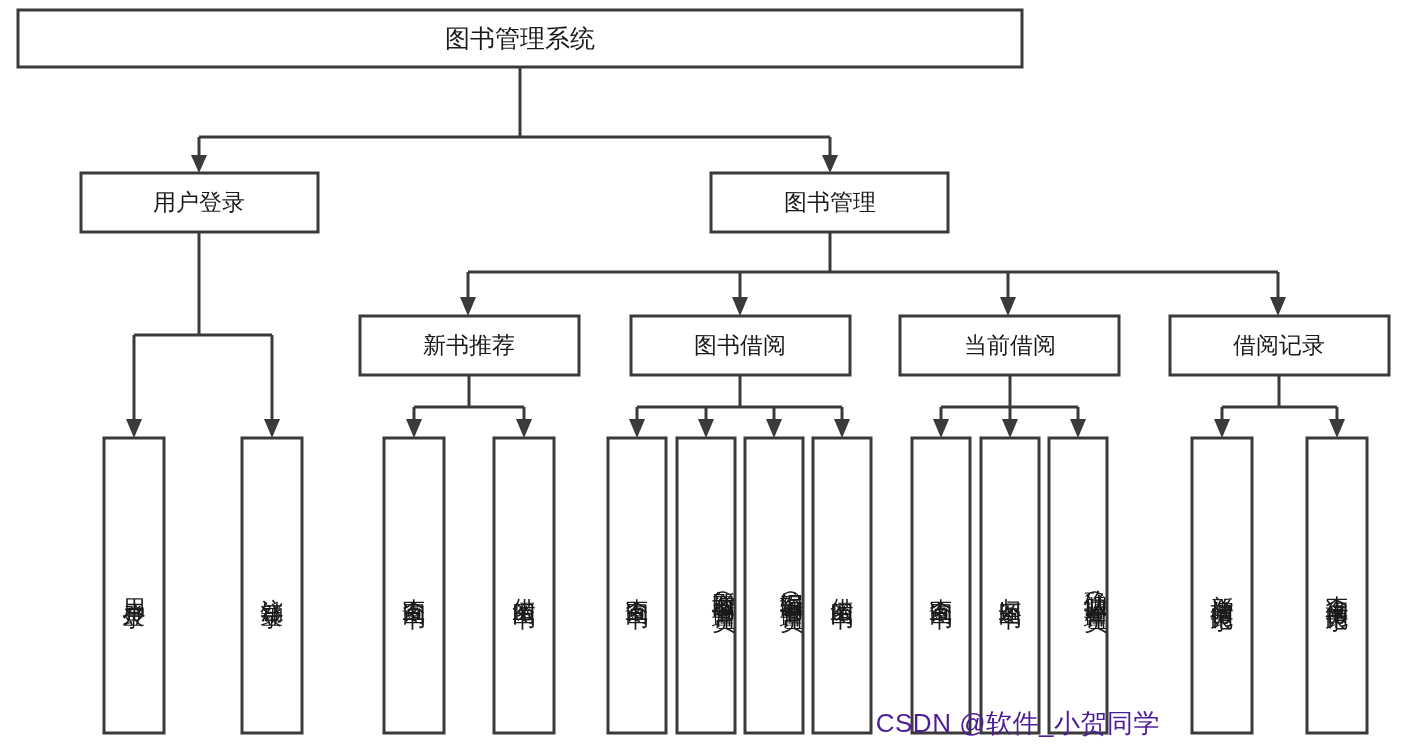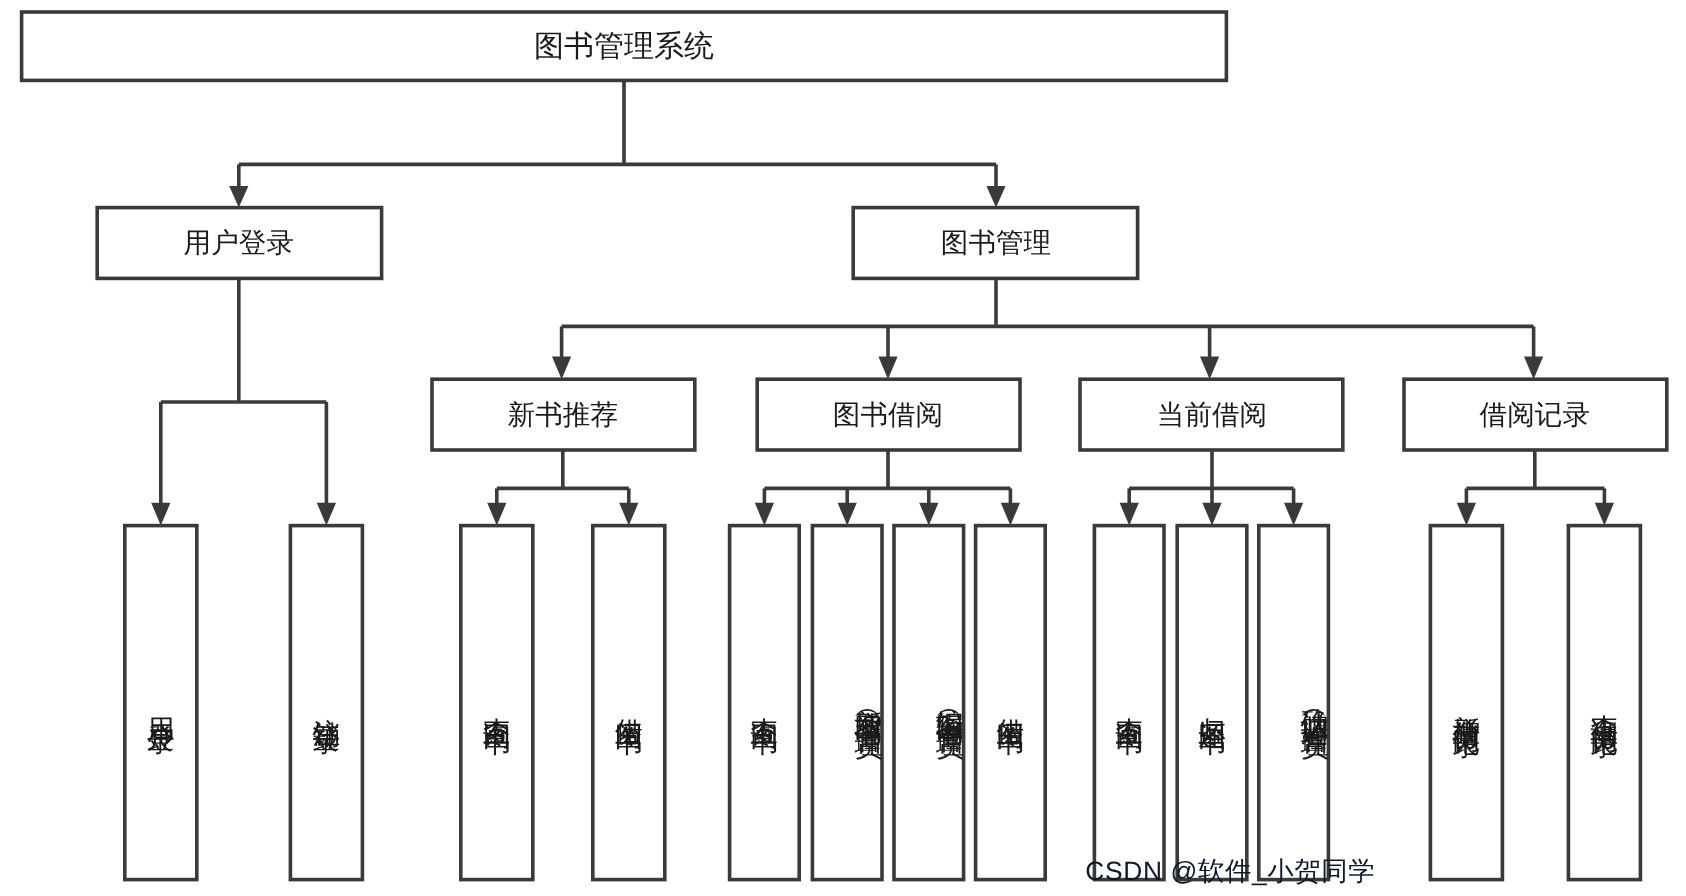--- a/index.html
+++ b/index.html
@@ -62,25 +62,25 @@
     letter-spacing: 3px;
     color: #1a1a1a;
     display: flex;
     align-items: center;
     justify-content: center;
     white-space: nowrap;
     pointer-events: none;
   }
   #watermark {
     position: absolute;
-    right: 24px;
+    right: 10px;
     bottom: 6px;
     font-family: "Liberation Sans", "DejaVu Sans", sans-serif;
-    font-size: 22px;
-    color: #0f172a;
+    font-size: 26px;
+    color: #4c1d95;
     letter-spacing: 0.5px;
     user-select: none;
   }
 </style>
 </head>
 <body>
 
 <div id="diagram-root">
 
   <svg id="flow-svg" viewBox="0 0 1405 747">

